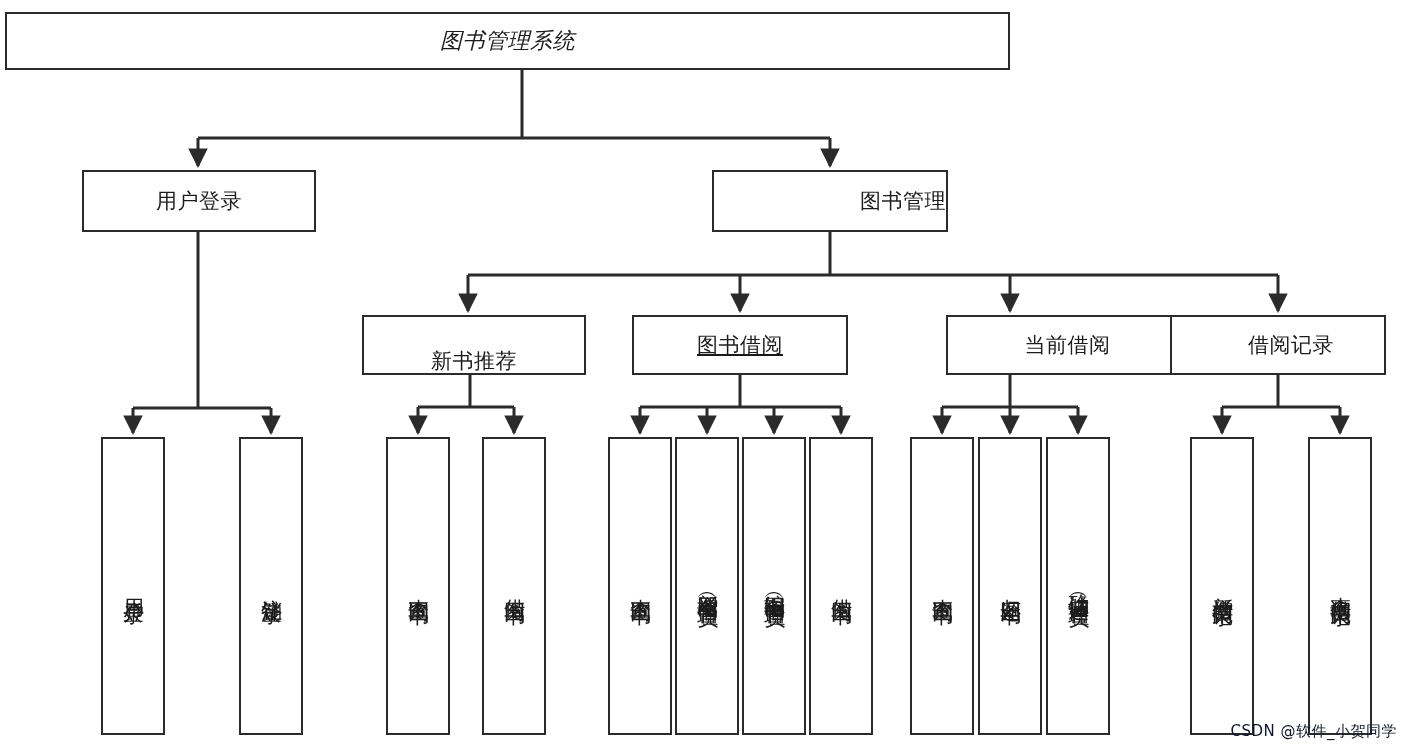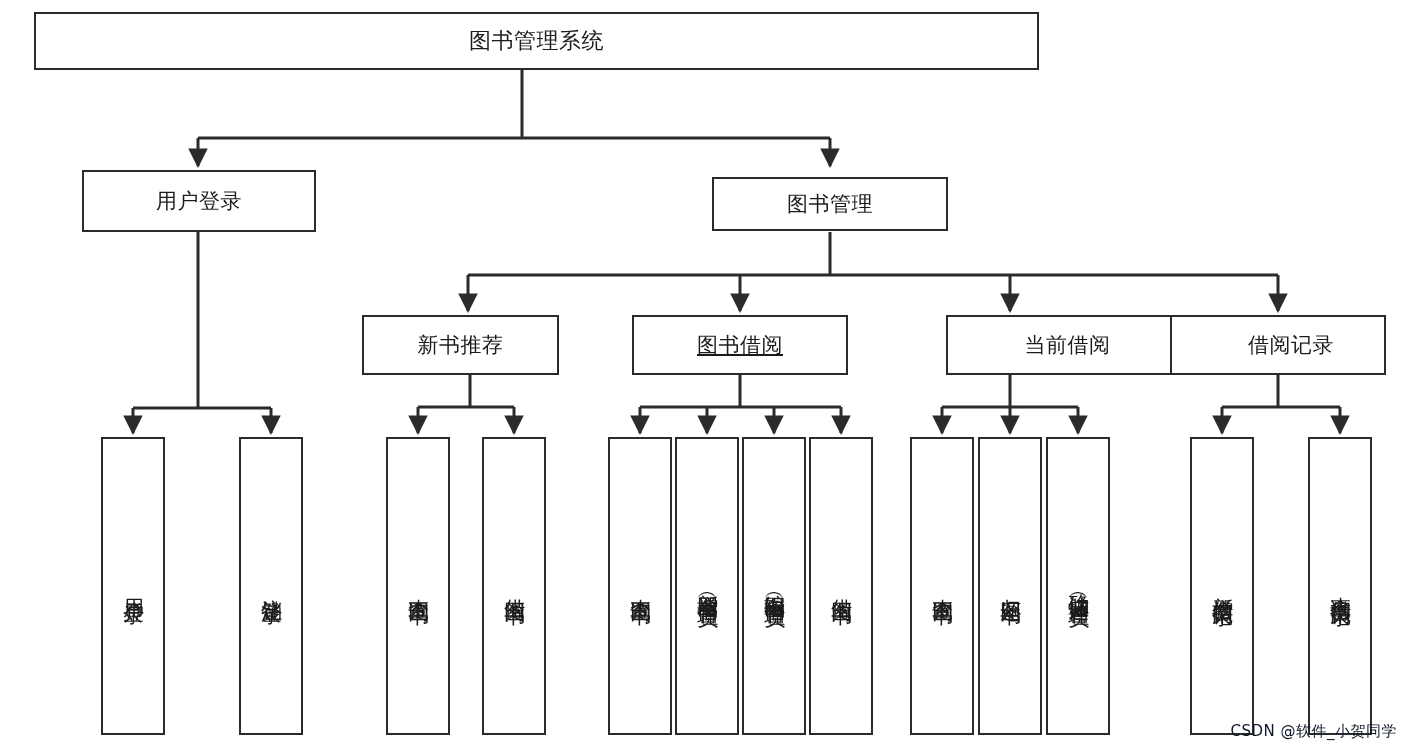--- a/index.html
+++ b/index.html
@@ -118,32 +118,32 @@
       <path d="M 1010 407 L 1010 433" marker-end="url(#arrow)"></path>
       <path d="M 1078 407 L 1078 433" marker-end="url(#arrow)"></path>
 
       <path d="M 1278 375 L 1278 407"></path>
       <path d="M 1222 407 L 1340 407"></path>
       <path d="M 1222 407 L 1222 433" marker-end="url(#arrow)"></path>
       <path d="M 1340 407 L 1340 433" marker-end="url(#arrow)"></path>
     </g>
   </svg>
 
-  <div class="node root" style="left:34px; top:12px; width:1005px; height:58px;">
+  <div class="node root" style="left:5px; top:12px; width:1005px; height:58px;font-style:italic;">
     <span class="label">图书管理系统</span>
   </div>
 
   <div class="node" style="left:82px; top:170px; width:234px; height:62px;">
     <span class="label">用户登录</span>
   </div>
-  <div class="node" style="left:712px; top:177px; width:236px; height:54px;">
+  <div class="node" style="left:712px; top:170px; width:236px; height:62px;justify-content:flex-end;">
     <span class="label">图书管理</span>
   </div>
 
-  <div class="node" style="left:362px; top:315px; width:197px; height:60px;">
+  <div class="node" style="left:362px; top:315px; width:224px; height:60px;align-items:flex-end;">
     <span class="label">新书推荐</span>
   </div>
   <div class="node" style="left:632px; top:315px; width:216px; height:60px;text-decoration:underline;">
     <span class="label">图书借阅</span>
   </div>
   <div class="node" style="left:946px; top:315px; width:243px; height:60px;font-family:Liberation Serif, serif;">
     <span class="label">当前借阅</span>
   </div>
   <div class="node" style="left:1170px; top:315px; width:216px; height:60px;padding-left:26px;">
     <span class="label">借阅记录</span>

